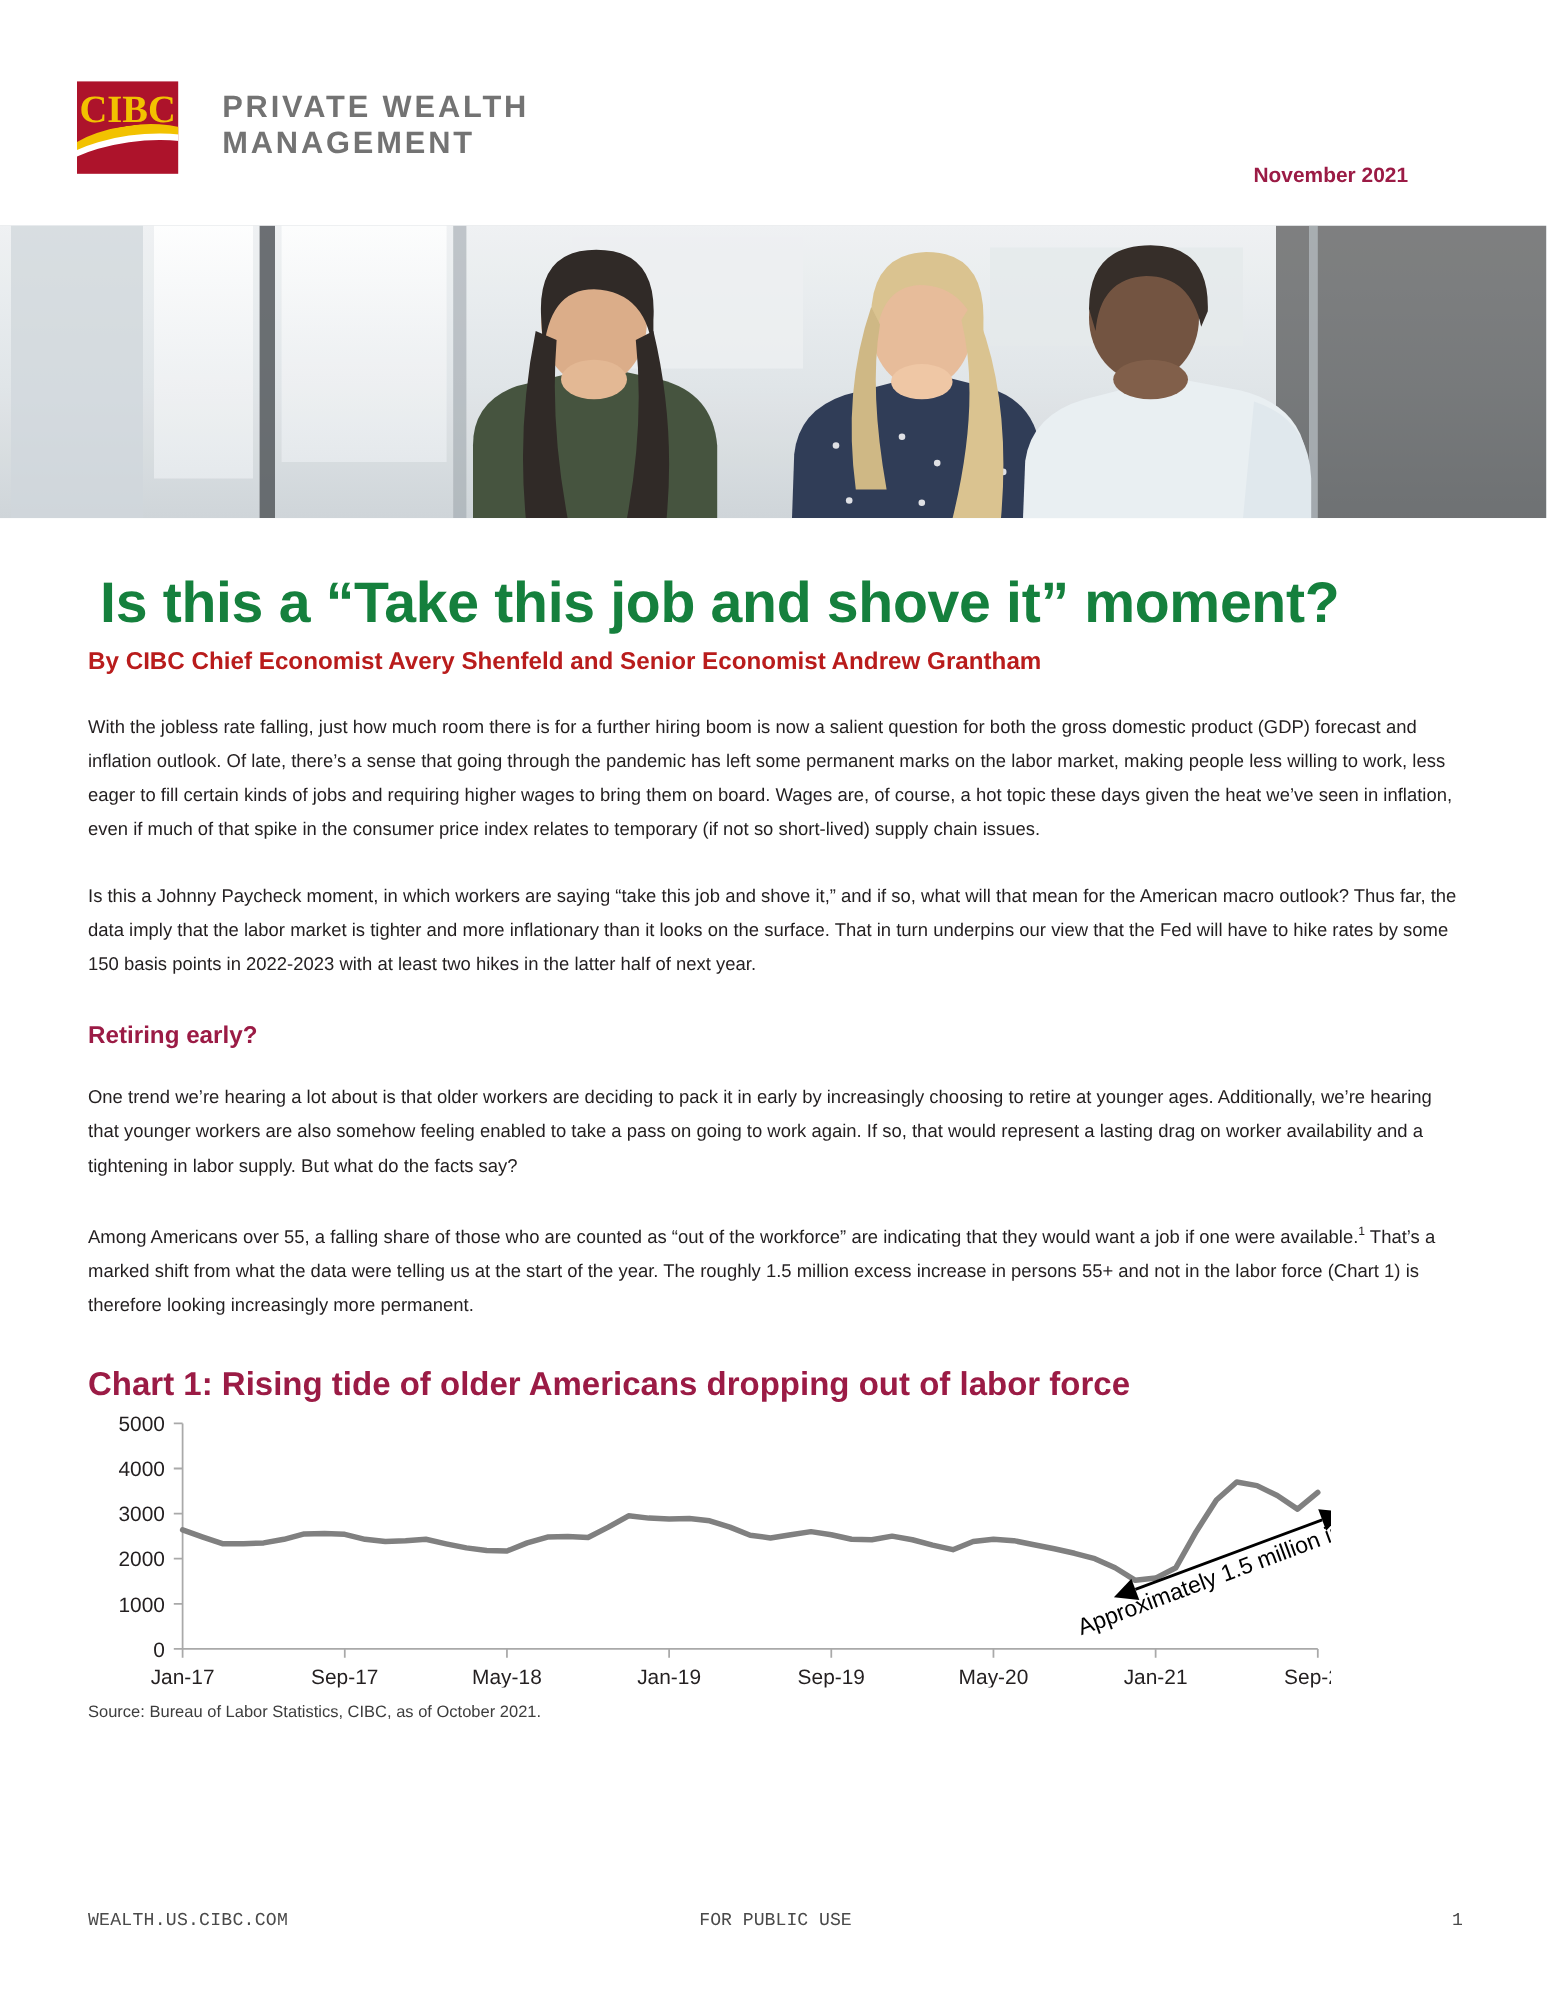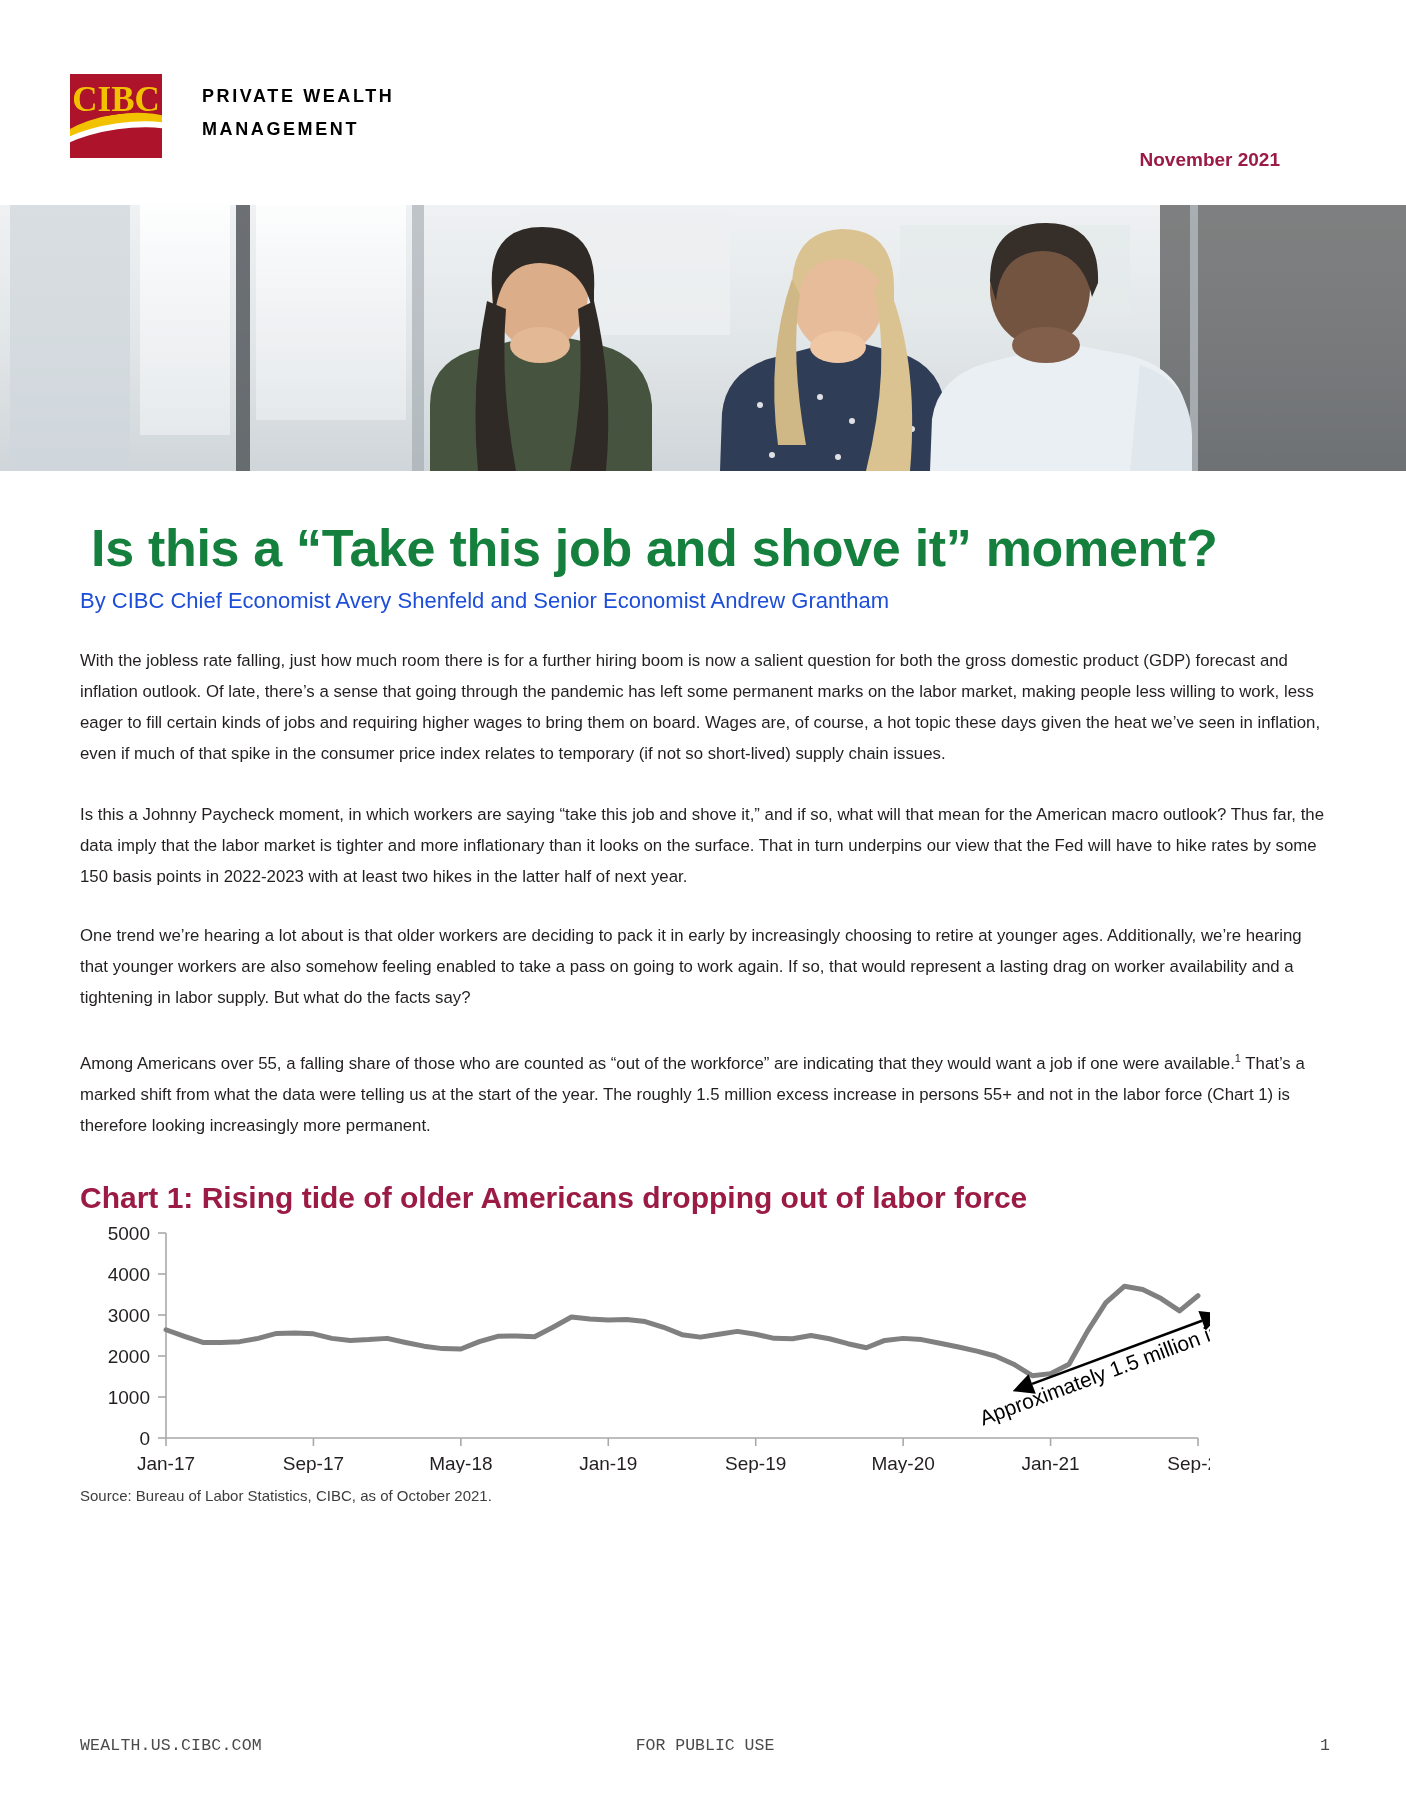--- a/index.html
+++ b/index.html
@@ -75,22 +75,22 @@
     top: 40px;
     width: 150px;
     height: 62px;
     border-radius: 50%;
     border-top: 9px solid #f2c200;
     transform: rotate(-8deg);
   }
   .logo-text {
     margin-left: 40px;
     margin-top: 6px;
-    color: #000000;
-    font-size: 18px;
+    color: #737373;
+    font-size: 28px;
     font-weight: bold;
     letter-spacing: 2.6px;
     line-height: 33px;
   }
   .doc-date {
     position: absolute;
     right: 126px;
     top: 149px;
     color: #9b1b45;
     font-size: 19px;
@@ -120,23 +120,23 @@
   h1.title {
     margin: 11px;
     color: #15803d;
     font-size: 52px;
     font-weight: bold;
     letter-spacing: -0.3px;
     line-height: 50px;
   }
   h2.byline {
     margin: 14px 0 0 0;
-    color: #1d4ed8;
+    color: #b91c1c;
     font-size: 22px;
-    font-weight: normal;
+    font-weight: bold;
     line-height: 28px;
   }
   p.body {
     margin: 30px 0 0 0;
     font-size: 16.8px;
     line-height: 31px;
     color: #231f20;
     text-align: left;
   }
   p.body.tight { margin-top: 28px; }
@@ -276,20 +276,21 @@
   </div>
 
   <div class="content">
 
     <h1 class="title">Is this a “Take this job and shove it” moment?</h1>
     <h2 class="byline">By CIBC Chief Economist Avery Shenfeld and Senior Economist Andrew Grantham</h2>
 
     <p class="body">With the jobless rate falling, just how much room there is for a further hiring boom is now a salient question for both the gross domestic product (GDP) forecast and inflation outlook. Of late, there’s a sense that going through the pandemic has left some permanent marks on the labor market, making people less willing to work, less eager to fill certain kinds of jobs and requiring higher wages to bring them on board. Wages are, of course, a hot topic these days given the heat we’ve seen in inflation, even if much of that spike in the consumer price index relates to temporary (if not so short-lived) supply chain issues.</p>
     <p class="body">Is this a Johnny Paycheck moment, in which workers are saying “take this job and shove it,” and if so, what will that mean for the American macro outlook? Thus far, the data imply that the labor market is tighter and more inflationary than it looks on the surface. That in turn underpins our view that the Fed will have to hike rates by some 150 basis points in 2022-2023 with at least two hikes in the latter half of next year.</p>
 
+    <h3 class="section">Retiring early?</h3>
     <p class="body tight">One trend we’re hearing a lot about is that older workers are deciding to pack it in early by increasingly choosing to retire at younger ages. Additionally, we’re hearing that younger workers are also somehow feeling enabled to take a pass on going to work again. If so, that would represent a lasting drag on worker availability and a tightening in labor supply. But what do the facts say?</p>
 
     <p class="body"><span>Among Americans over 55, a falling share of those who are counted as “out of the workforce” are indicating that they would want a job if one were available.</span><sup class="fn">1</sup><span> That’s a marked shift from what the data were telling us at the start of the year. The roughly 1.5 million excess increase in persons 55+ and not in the labor force (Chart 1) is therefore looking increasingly more permanent.</span></p>
 
     <div class="chart-block">
       <h3 class="chart-title">Chart 1: Rising tide of older Americans dropping out of labor force</h3>
 
       <div class="chart-area">
         <svg id="chart-svg" width="1130" height="250" viewBox="0 0 1130 250">
             <line x1="86" y1="10" x2="86" y2="215" stroke="#a9a9a9" stroke-width="1.6"></line>

